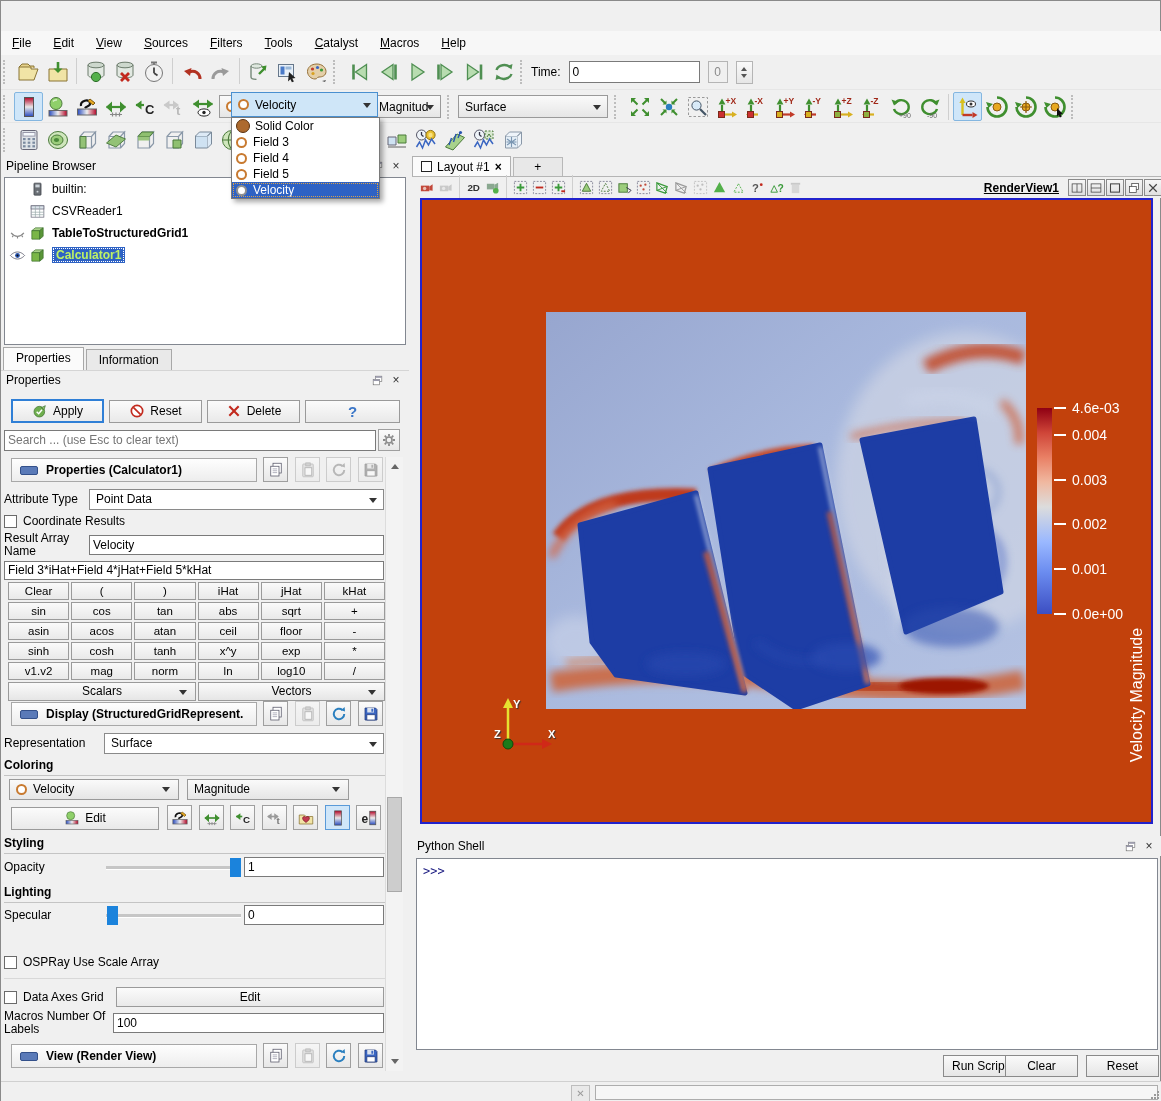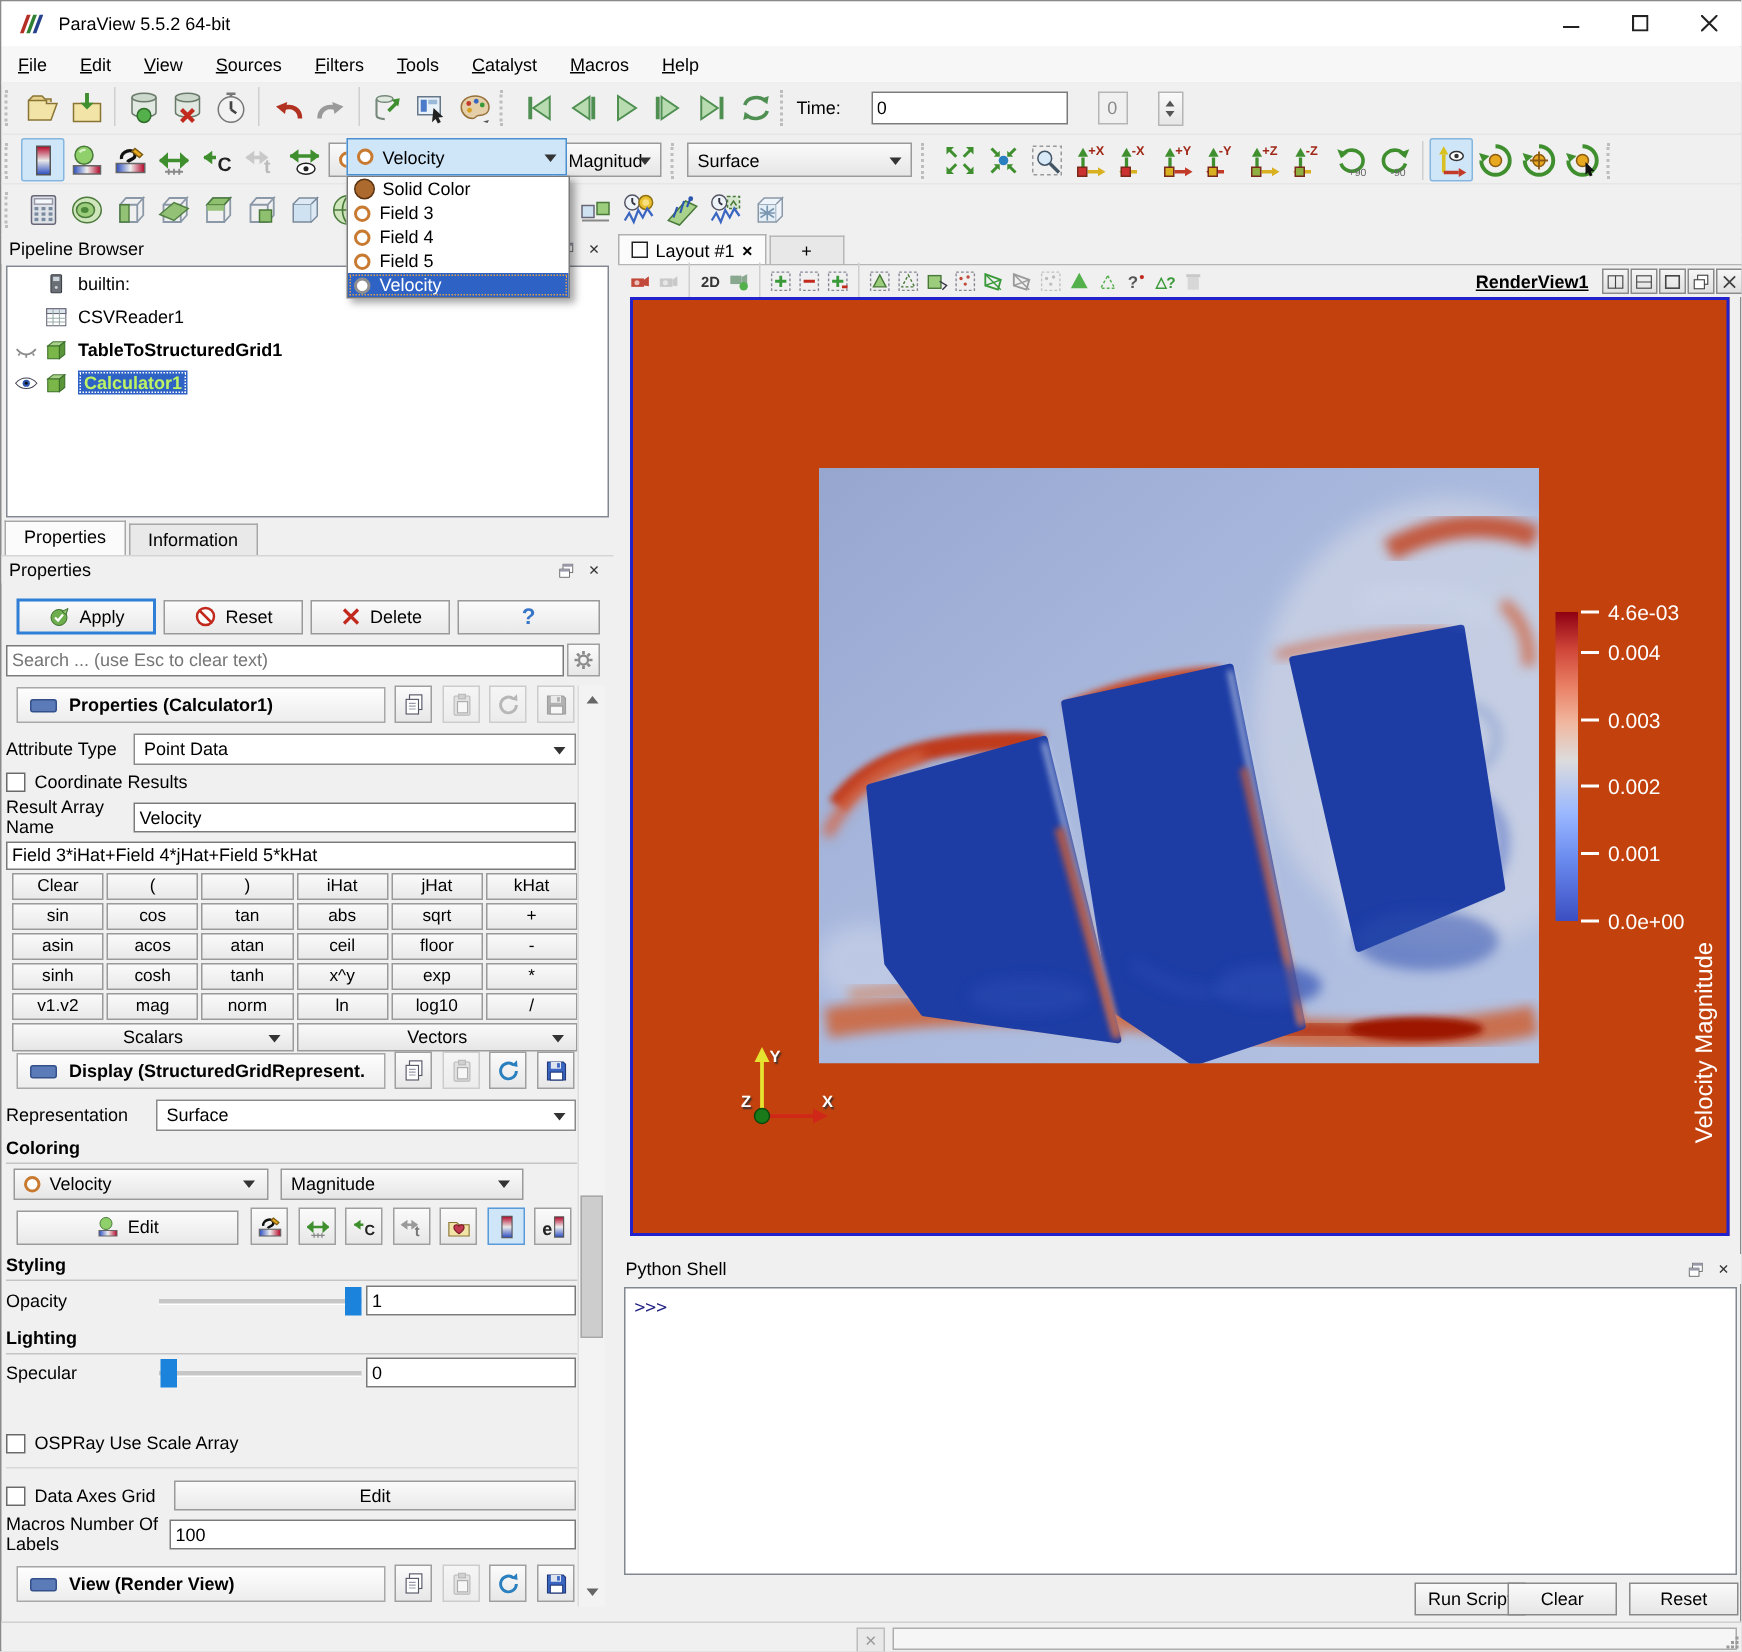--- a/index.html
+++ b/index.html
@@ -30,21 +30,21 @@
   .rvbtn{width:19px;height:19px;display:flex;align-items:center;justify-content:center;flex:0 0 auto}
   .rvbtn .icn svg{width:15px;height:15px}
   .tbtn.active{background:#cfe6f9;border:1px solid #84b6e0;border-radius:2px;box-sizing:border-box}
   .disabled{filter:grayscale(1) opacity(.45)}
   .tcombo{height:23px;border:1px solid #9a9a9a;background:linear-gradient(#fafafa,#e6e6e6);
           display:flex;align-items:center;padding:0 18px 0 6px;position:relative;box-sizing:border-box}
   .tcombo::after{content:"";position:absolute;right:6px;top:9px;border:4px solid transparent;border-top:5px solid #333}
   .ring{width:7px;height:7px;border:2px solid #c87a30;border-radius:50%;background:#fff;display:inline-block;margin-right:6px}
   .ring.gray{border-color:#8f8f8f}
   .ring.big{width:12px;height:12px;border:1px solid #5a3210;background:#ad6a2e;margin-right:5px}
-  #time-box{display:flex;align-items:center;gap:20px}
+  #time-box{display:flex;align-items:center;gap:8px}
   #frame-val{width:18px;height:20px;border:1px solid #b5b5b5;background:#f0f0f0;color:#8a8a8a;display:flex;align-items:center;justify-content:center}
   .spin{width:15px;height:21px;border:1px solid #b5b5b5;background:linear-gradient(#fafafa,#e6e6e6);display:flex;flex-direction:column;align-items:center;justify-content:center;gap:3px}
   .spin i{border:3px solid transparent;display:block;width:0;height:0}
   .spin .up{border-bottom:4px solid #555}
   .spin .dn{border-top:4px solid #555}
   
   #dd-combo{left:230px;top:91px;width:147px;height:25px;background:#cfe6f8;border:1px solid #4a90d0;
             display:flex;align-items:center;padding:0 18px 0 6px;box-sizing:border-box;z-index:101}
   #dd-combo::after{content:"";position:absolute;right:6px;top:10px;border:4px solid transparent;border-top:5px solid #333}
   #dd-list{left:230px;top:116px;width:147px;background:#fff;border:1px solid #7a7a7a;z-index:100;box-shadow:3px 3px 5px rgba(0,0,0,.35)}
@@ -123,47 +123,20 @@
   #statusbar{left:0;top:1080px;width:1161px;height:21px;background:#f0f0f0;border-top:1px solid #d0d0d0;box-sizing:border-box}
   #sb-x{position:absolute;left:570px;top:3px;width:17px;height:15px;border:1px solid #bdbdbd;background:#e9e9e9;color:#9a9a9a;display:flex;align-items:center;justify-content:center;font-size:10px}
   #sb-progress{position:absolute;left:594px;top:3px;width:563px;height:15px;border:1px solid #adadad;background:#f6f6f6;box-sizing:border-box}
   #sb-grip{position:absolute;right:2px;bottom:2px}
 </style>
 </head>
 <body>
 
 <div id="win">
 
-  <div id="titlebar" class="abs">
-    <span class="logo">
-      <svg width="20" height="20" viewBox="0 0 26 24">
-          <path d="M3 20L9 4h3.2L6.2 20z" fill="#b52e25"></path>
-          <path d="M8.5 20L14.5 4h3.2L11.7 20z" fill="#2f8032"></path>
-          <path d="M14 20L20 4h3.2L17.2 20z" fill="#26418e"></path>
-        </svg>
-    </span>
-    <span class="t">ParaView 5.5.2 64-bit</span>
-    <div id="win-controls">
-      <span class="twb">
-          <svg width="11" height="11" viewBox="0 0 11 11">
-            <path d="M0 8h11" stroke="#222" stroke-width="1.4"></path>
-          </svg>
-        </span>
-      <span class="twb">
-          <svg width="11" height="11" viewBox="0 0 11 11">
-            <rect x="0.7" y="0.7" width="9.6" height="9.6" fill="none" stroke="#222" stroke-width="1.4"></rect>
-          </svg>
-        </span>
-      <span class="twb">
-          <svg width="11" height="11" viewBox="0 0 11 11">
-            <path d="M0 0l11 11M11 0L0 11" stroke="#222" stroke-width="1.4"></path>
-          </svg>
-        </span>
-    </div>
-  </div>
 
   <div id="menubar" class="abs">
       <span class="menu-item">File</span>
       <span class="menu-item">Edit</span>
       <span class="menu-item">View</span>
       <span class="menu-item">Sources</span>
       <span class="menu-item">Filters</span>
       <span class="menu-item">Tools</span>
       <span class="menu-item">Catalyst</span>
       <span class="menu-item">Macros</span>

